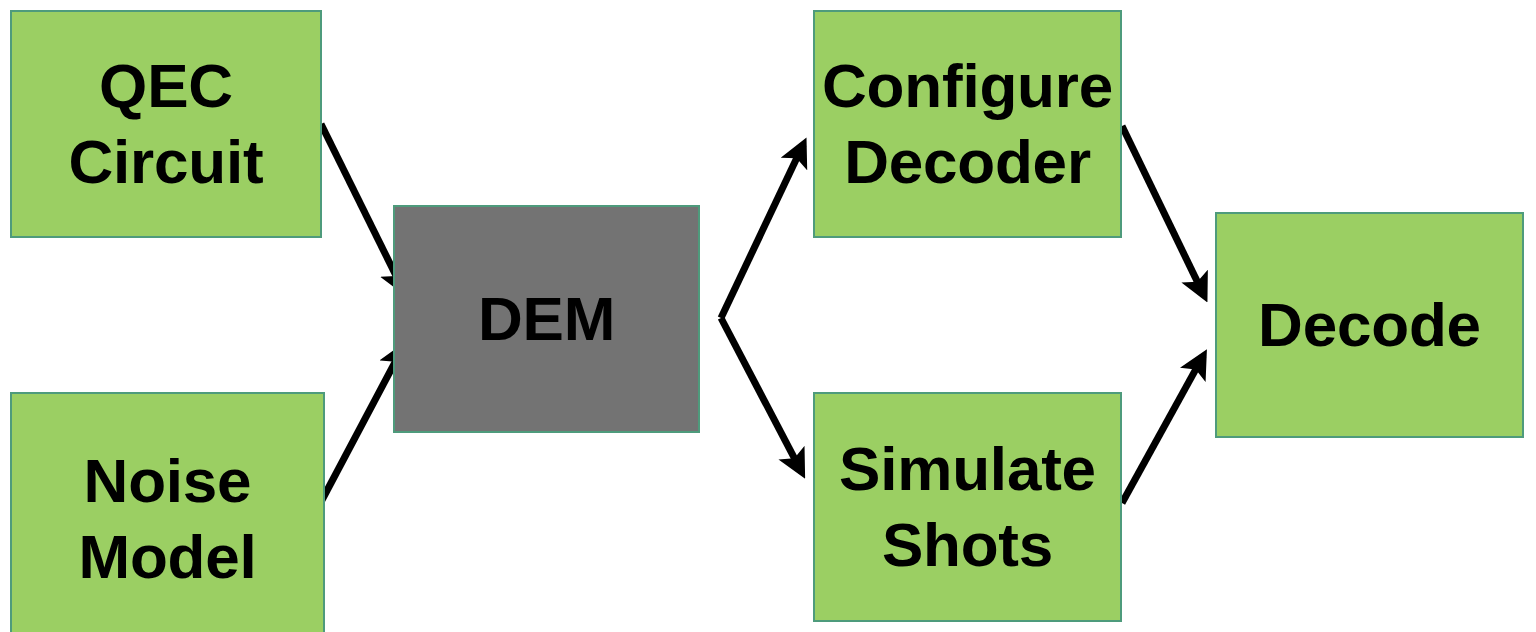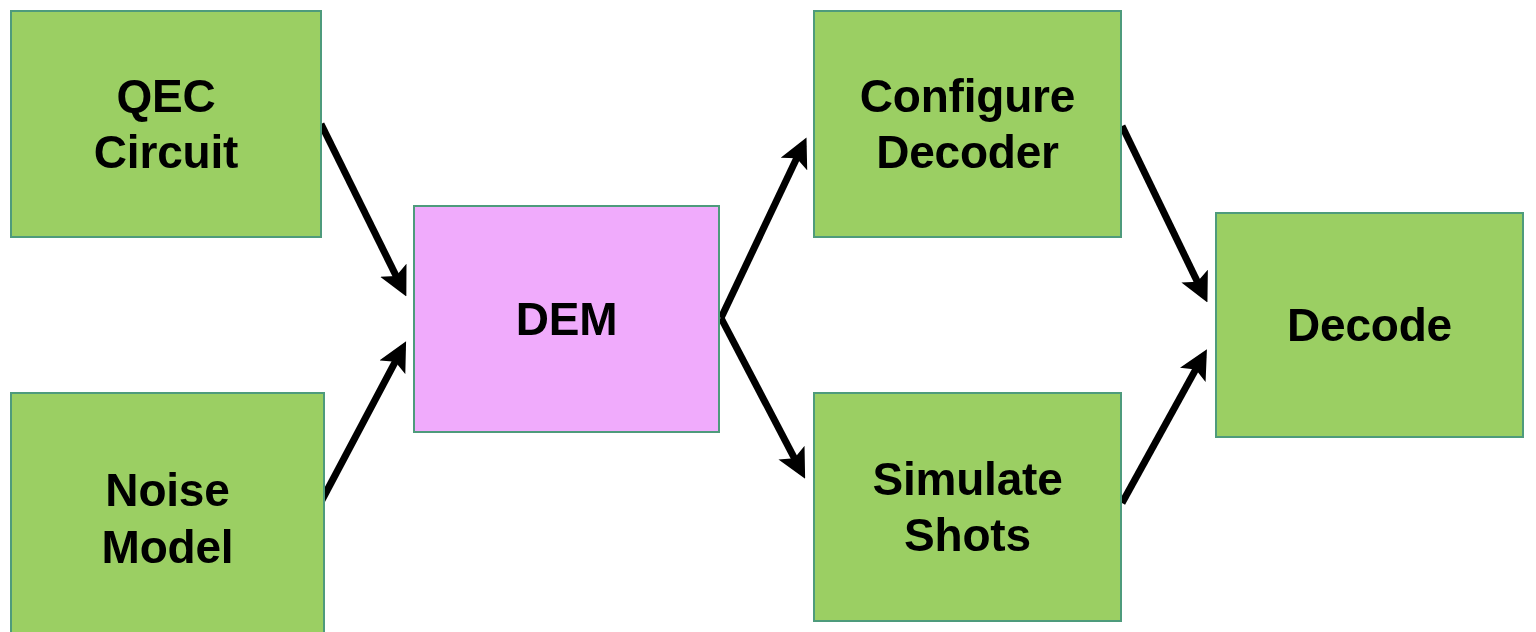--- a/index.html
+++ b/index.html
@@ -33,21 +33,21 @@
     align-items: center;
     justify-content: center;
     text-align: center;
     background: #9BCF63;
     border: 2px solid #4E9B7C;
     z-index: 2;
   }
   .node-label {
     font-family: "Liberation Sans", sans-serif;
     font-weight: bold;
-    font-size: 46px;
+    font-size: 62px;
     line-height: 1.22;
     color: #000000;
     letter-spacing: -0.2px;
     white-space: pre-line;
     padding: 0 6px;
   }
 </style>
 </head>
 <body>
 
@@ -72,21 +72,21 @@
   <div class="node" style="left: 10px; top: 10px; width: 312px; height: 228px; background: rgb(155, 207, 99); border-color: rgb(78, 155, 124); border-width: 2px;">
     <div class="node-label">QEC
 Circuit</div>
   </div>
 
   <div class="node" style="left: 10px; top: 392px; width: 315px; height: 253px; background: rgb(155, 207, 99); border-color: rgb(78, 155, 124); border-width: 2px;">
     <div class="node-label">Noise
 Model</div>
   </div>
 
-  <div class="node" style="left: 413px; top: 205px; width: 307px; height: 228px; background: #f0abfc; border-color: rgb(78, 155, 124); border-width: 2px;">
+  <div class="node" style="left: 393px; top: 205px; width: 307px; height: 228px; background: #737373; border-color: rgb(78, 155, 124); border-width: 2px;">
     <div class="node-label">DEM</div>
   </div>
 
   <div class="node" style="left: 813px; top: 392px; width: 309px; height: 230px; background: rgb(155, 207, 99); border-color: rgb(78, 155, 124); border-width: 2px;">
     <div class="node-label">Simulate
 Shots</div>
   </div>
 
   <div class="node" style="left: 813px; top: 10px; width: 309px; height: 228px; background: rgb(155, 207, 99); border-color: rgb(78, 155, 124); border-width: 2px;">
     <div class="node-label">Configure

